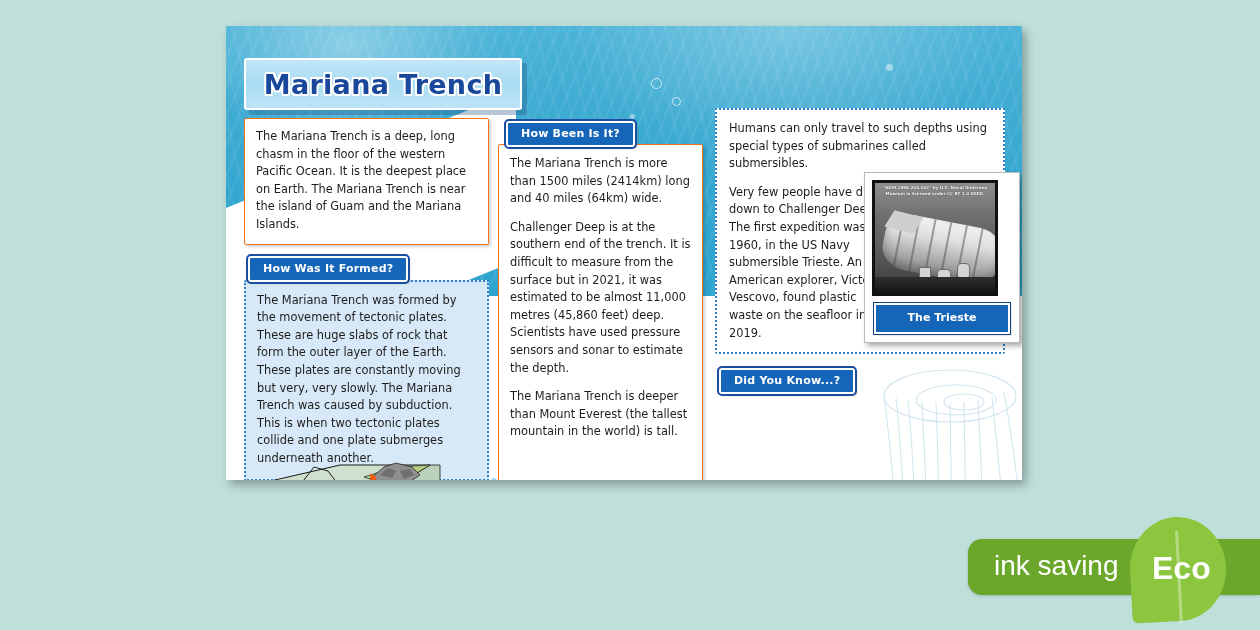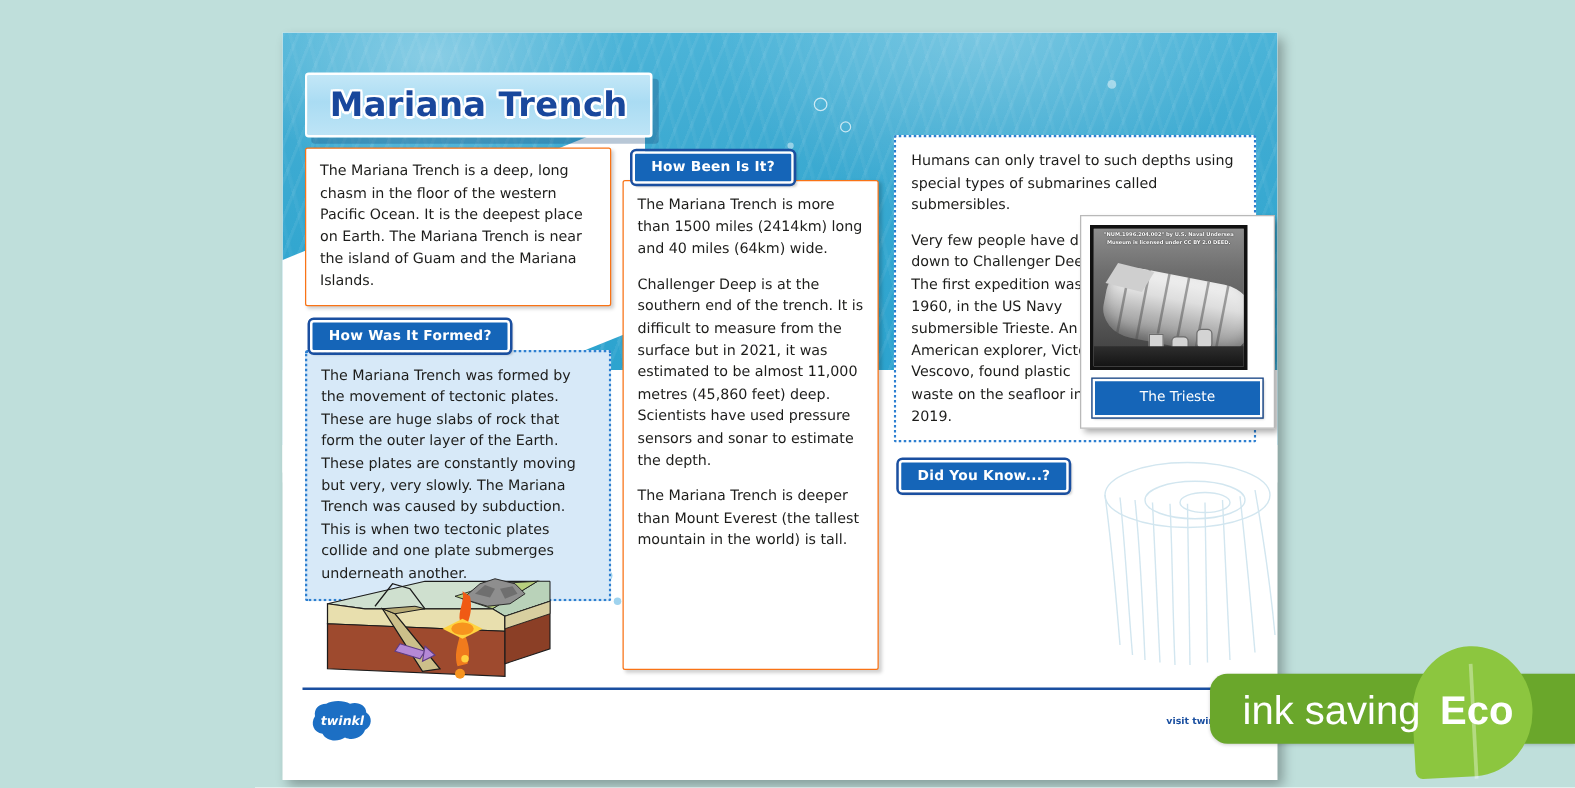--- a/index.html
+++ b/index.html
@@ -14,21 +14,21 @@
     font-family: "Liberation Sans", sans-serif;
     position: relative;
   }
 
   
   #sheet {
     position: absolute;
     left: 226px;
     top: 26px;
     width: 796px;
-    height: 598px;
+    height: 454px;
     background: #ffffff;
     box-shadow: 4px 5px 9px rgba(0,0,0,0.30);
     overflow: hidden;
   }
 
   
   .ocean {
     position: absolute;
     left: 0; top: 0;
     width: 796px;
@@ -247,21 +247,21 @@
     height: 16px;
     background: linear-gradient(to bottom, #2e2e2e, #141414);
   }
   #trieste-caption {
     margin: 7px 2px 0 2px;
     background: #1565b8;
     border: 2px solid #ffffff;
     outline: 1px solid #123f80;
     color: #fff;
     font-family: "DejaVu Sans", sans-serif;
-    font-weight: normal;
+    font-weight: bold;
     font-size: 11px;
     text-align: center;
     padding: 4px 0 5px 0;
     box-shadow: 1px 1px 2px rgba(0,0,0,0.25);
   }
 
   
   #dyk-heading { margin: 14px 0 0 4px; }
   #dyk-panel { margin-top: -3px; padding: 9px 12px 10px 10px; }
   ul.dyk-list { list-style: none; margin: 0; padding: 0; }
@@ -349,21 +349,21 @@
     content: "";
     position: absolute;
     left: 47px; top: 14px;
     width: 3px; height: 92px;
     background: rgba(255,255,255,0.35);
   }
   #eco-text-ink {
     position: absolute;
     left: 26px; top: 17px;
     font-family: "Liberation Sans", sans-serif;
-    font-size: 32px;
+    font-size: 28px;
     color: #ffffff;
   }
   #eco-text-eco {
     position: absolute;
     left: 184px; top: 17px;
     font-family: "Liberation Sans", sans-serif;
     font-weight: bold;
     font-size: 32px;
     color: #ffffff;
   }

